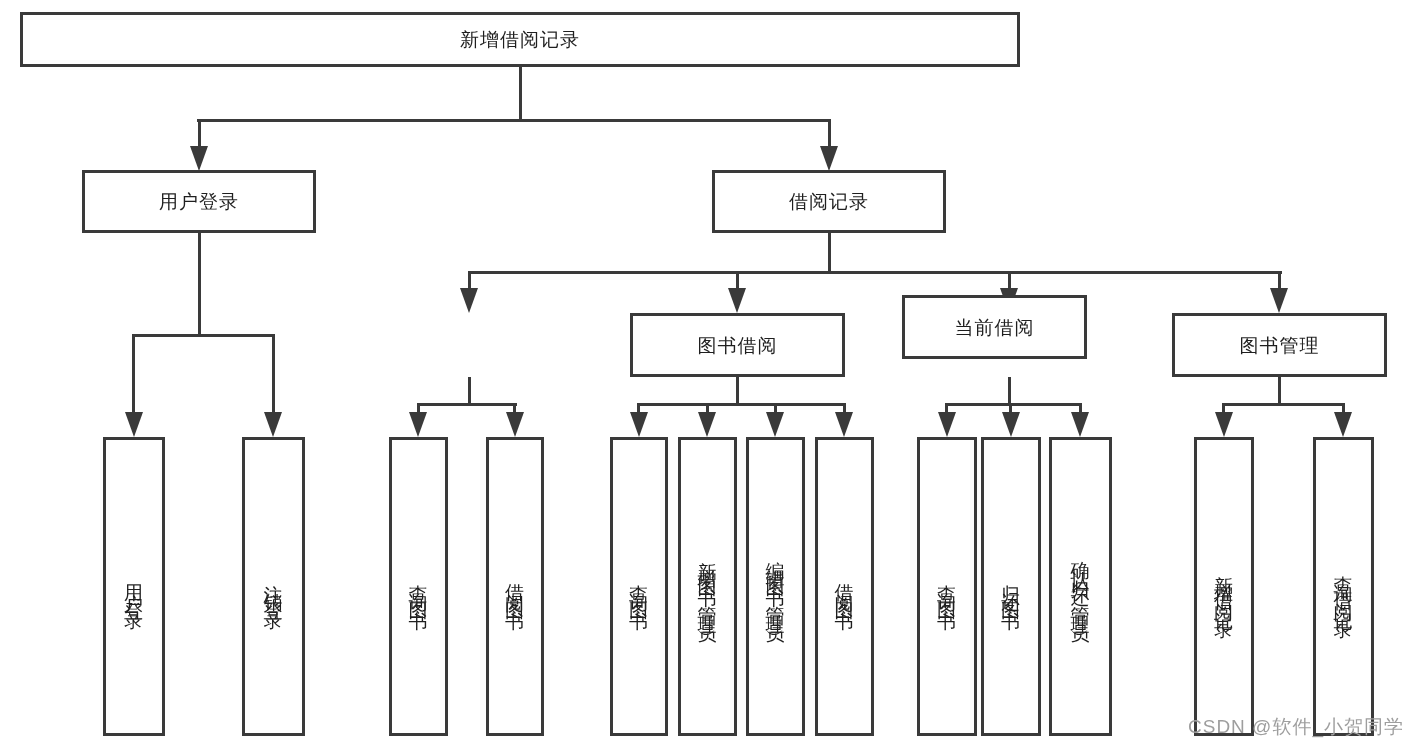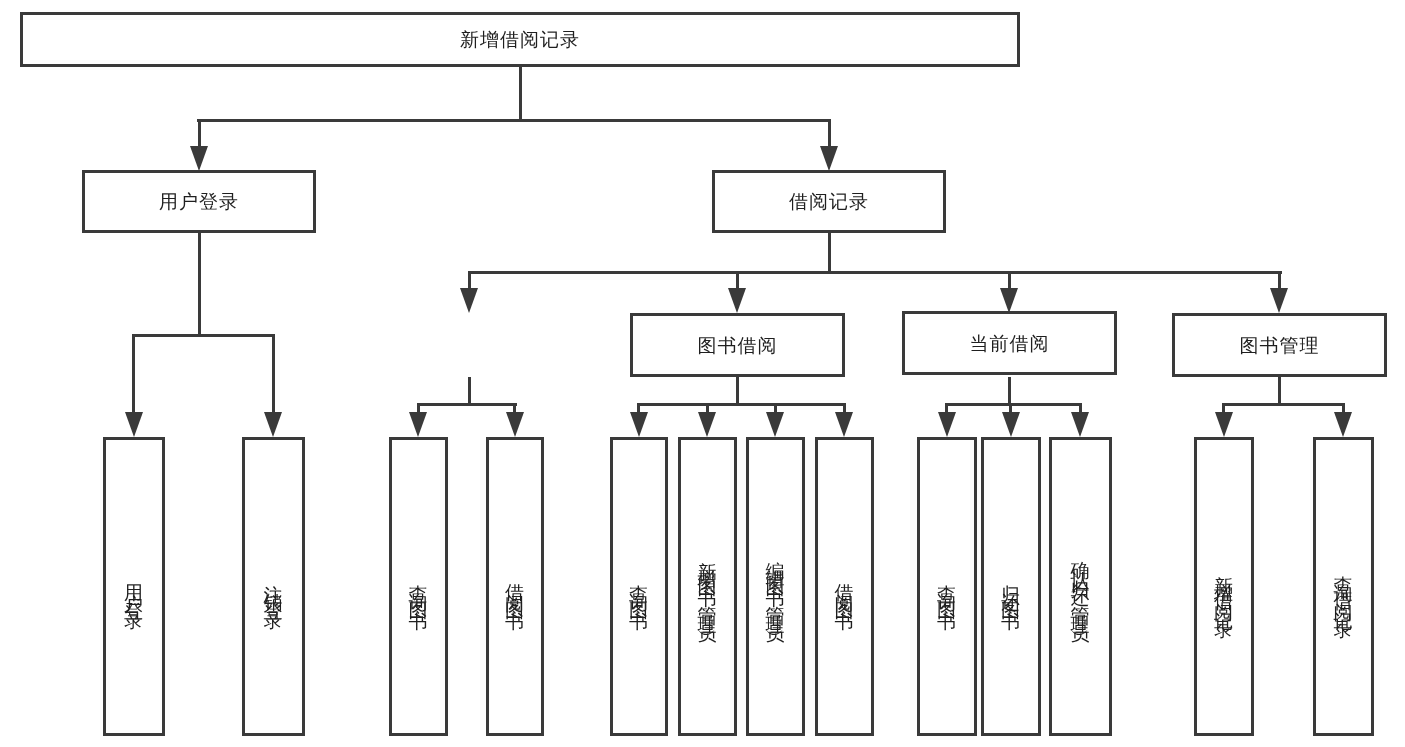--- a/index.html
+++ b/index.html
@@ -86,21 +86,21 @@
   <div class="vl" style="left:468px; top:271px; height:20px;"></div>
   <div class="arrow" style="left:460px; top:288px;"></div>
   <div class="vl" style="left:736px; top:271px; height:20px;"></div>
   <div class="arrow" style="left:728px; top:288px;"></div>
   <div class="vl" style="left:1008px; top:271px; height:20px;"></div>
   <div class="arrow" style="left:1000px; top:288px;"></div>
   <div class="vl" style="left:1278px; top:271px; height:20px;"></div>
   <div class="arrow" style="left:1270px; top:288px;"></div>
 
   <div class="node" style="left:630px; top:313px; width:215px; height:64px;">图书借阅</div>
-  <div class="node" style="left:902px; top:311px; width:215px; height:64px;">当前借阅</div>
+  <div class="node" style="left:902px; top:295px; width:185px; height:64px;">当前借阅</div>
   <div class="node" style="left:1172px; top:313px; width:215px; height:64px;">图书管理</div>
 
   <div class="vl" style="left:468px; top:377px; height:28px;"></div>
   <div class="hl" style="left:417px; top:403px; width:100px;"></div>
   <div class="vl" style="left:417px; top:403px; height:12px;"></div>
   <div class="arrow" style="left:409px; top:412px;"></div>
   <div class="vl" style="left:513px; top:403px; height:12px;"></div>
   <div class="arrow" style="left:506px; top:412px;"></div>
 
   <div class="vl" style="left:736px; top:377px; height:28px;"></div>
@@ -141,14 +141,15 @@
   <div class="node leaf" style="left:746px; width:59px;">编辑图书（管理员）</div>
   <div class="node leaf" style="left:815px; width:59px;">借阅图书</div>
 
   <div class="node leaf" style="left:917px; width:60px;">查询图书</div>
   <div class="node leaf" style="left:981px; width:60px;">归还图书</div>
   <div class="node leaf" style="left:1049px; width:63px;">确认归还（管理员）</div>
 
   <div class="node leaf" style="left:1194px; width:60px;">新增借阅记录</div>
   <div class="node leaf" style="left:1313px; width:61px;">查询借阅记录</div>
 
+  <div class="watermark">CSDN @软件_小贺同学</div>
 
 </div>
 
 </body></html>

